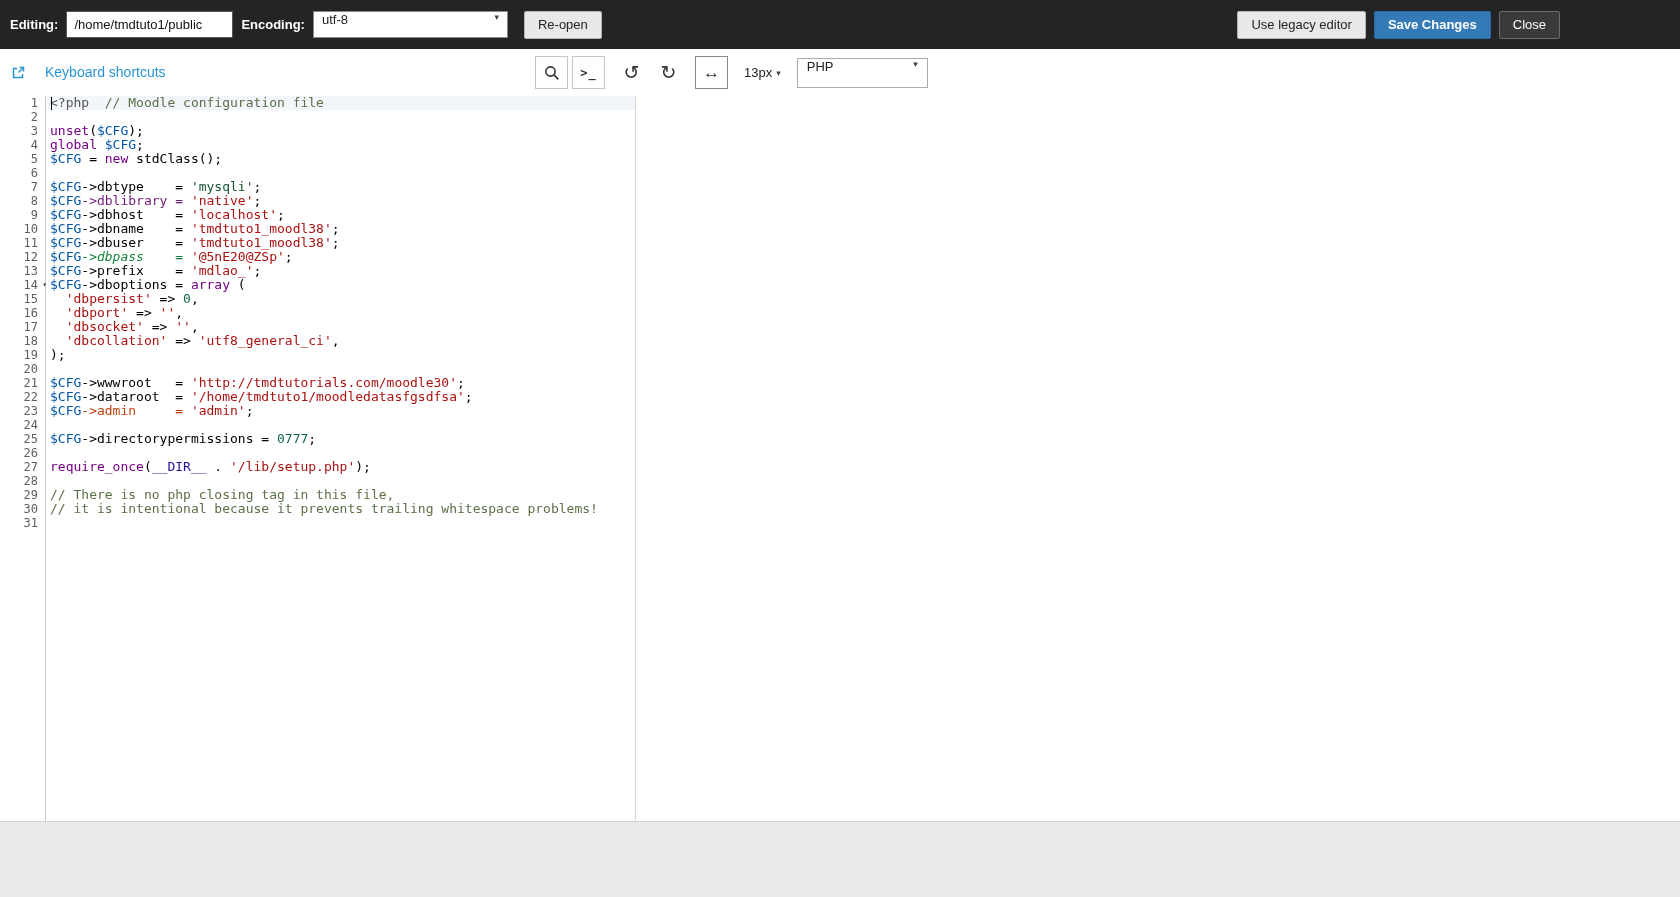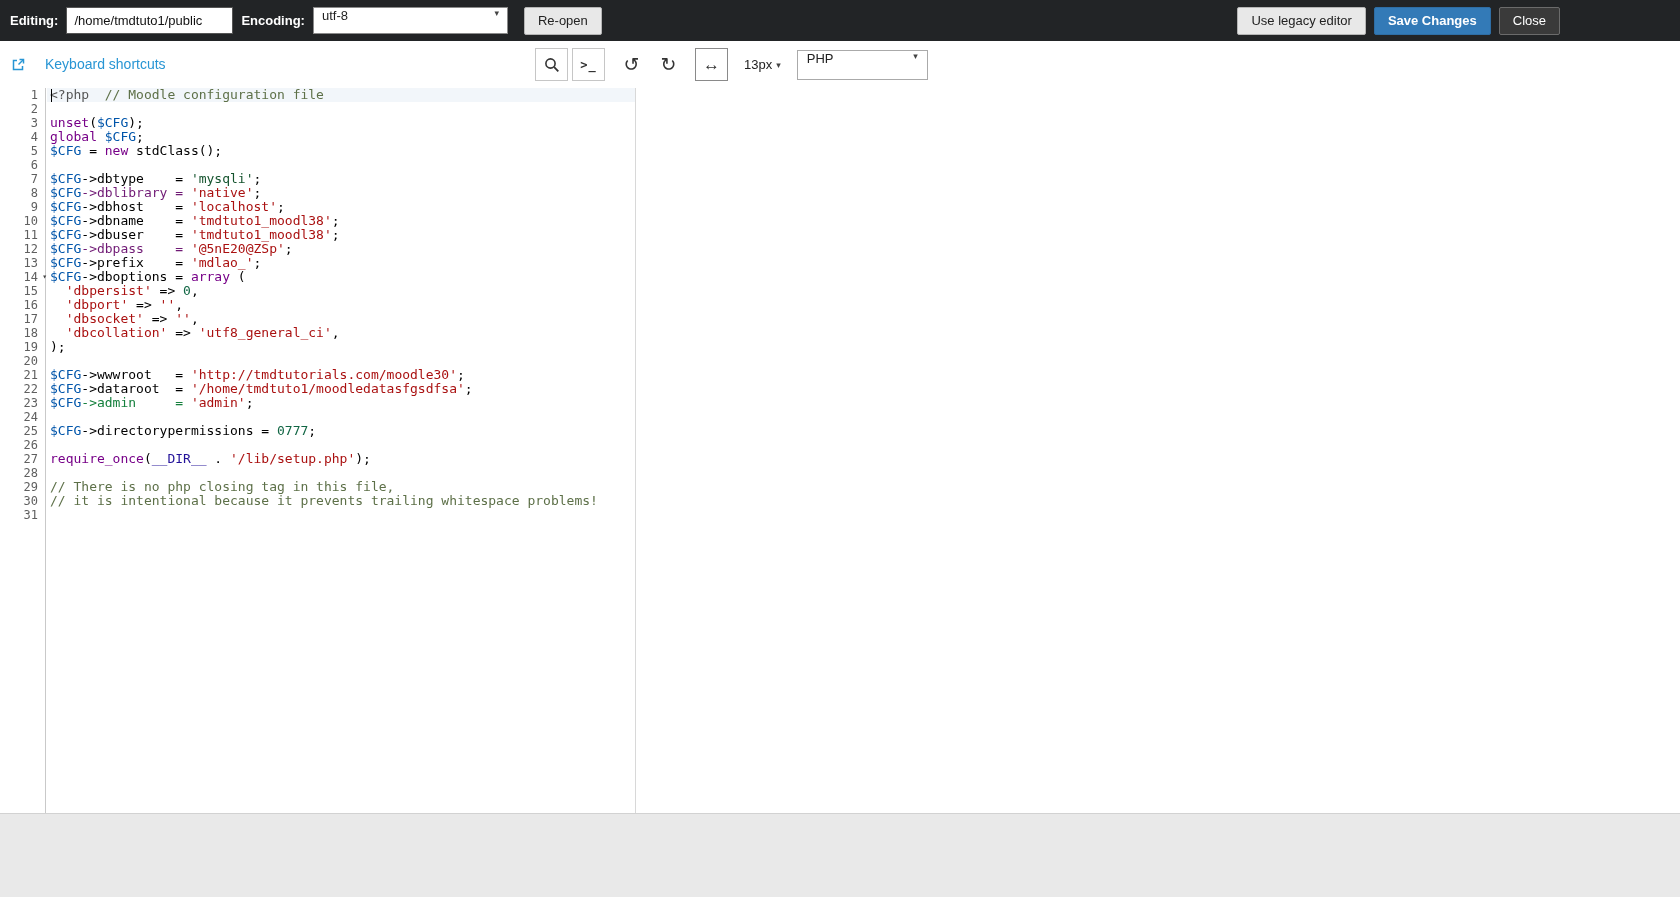--- a/index.html
+++ b/index.html
@@ -1,20 +1,20 @@
 <!DOCTYPE html>
 <html><head>
 <meta charset="utf-8">
 <style>
   * { box-sizing: border-box; margin: 0; padding: 0; }
   html,body { width: 1680px; height: 897px; overflow: hidden; background: #fff;
     font-family: "Liberation Sans", sans-serif; }
 
   
-  .topbar { height: 41px; background: #222426; display: flex; align-items: center;
+  .topbar { height: 49px; background: #222426; display: flex; align-items: center;
     padding: 0 120px 0 10px; gap: 8px; color: #fff; }
   .tb-label { font-weight: bold; font-size: 13px; white-space: nowrap; }
   .path-input { width: 167px; height: 27px; border: 1px solid #555; padding: 0 7px;
     font-size: 13px; font-family: "Liberation Sans", sans-serif; background: #fff; color: #111; }
   .selectbox { background: #fff; color: #222; height: 27px; display: flex; 
     font-size: 13px; border: 1px solid #8a8a8a; }
   .encoding-select { width: 195px; padding: 0 8px; justify-content: space-between; }
   .sel-arrow { font-size: 9px; color: #444; margin-left: 6px; }
   .btn { height: 28px; padding: 0 13px; font-size: 13px; border: 1px solid transparent;
     border-radius: 2px; cursor: pointer; font-family: "Liberation Sans", sans-serif; white-space: nowrap; }
@@ -166,21 +166,21 @@
       <div class="line">
         <div class="lnum">10</div>
         <pre class="code"><span style="color: rgb(0, 85, 170);">$CFG</span><span style="color: rgb(0, 0, 0);">-&gt;dbname    = </span><span style="color: rgb(170, 17, 17);">'tmdtuto1_moodl38'</span><span style="color: rgb(0, 0, 0);">;</span></pre>
       </div>
       <div class="line">
         <div class="lnum">11</div>
         <pre class="code"><span style="color: rgb(0, 85, 170);">$CFG</span><span style="color: rgb(0, 0, 0);">-&gt;dbuser    = </span><span style="color: rgb(170, 17, 17);">'tmdtuto1_moodl38'</span><span style="color: rgb(0, 0, 0);">;</span></pre>
       </div>
       <div class="line">
         <div class="lnum">12</div>
-        <pre class="code"><span style="color: rgb(0, 85, 170);">$CFG</span><span style="color: #701a75;">-&gt;dbpass    = </span><span style="color: rgb(170, 17, 17);">'@5nE20@ZSp'</span><span style="color: rgb(0, 0, 0);">;</span></pre>
+        <pre class="code"><span style="color: rgb(0, 85, 170);">$CFG</span><span style="color: #15803d; font-style: italic;">-&gt;dbpass    = </span><span style="color: rgb(170, 17, 17);">'@5nE20@ZSp'</span><span style="color: rgb(0, 0, 0);">;</span></pre>
       </div>
       <div class="line">
         <div class="lnum">13</div>
         <pre class="code"><span style="color: rgb(0, 85, 170);">$CFG</span><span style="color: rgb(0, 0, 0);">-&gt;prefix    = </span><span style="color: rgb(170, 17, 17);">'mdlao_'</span><span style="color: rgb(0, 0, 0);">;</span></pre>
       </div>
       <div class="line">
         <div class="lnum">14<span class="fold">▾</span></div>
         <pre class="code"><span style="color: rgb(0, 85, 170);">$CFG</span><span style="color: rgb(0, 0, 0);">-&gt;dboptions = </span><span style="color: rgb(119, 0, 136);">array</span><span style="color: rgb(0, 0, 0);"> (</span></pre>
       </div>
       <div class="line">
@@ -210,21 +210,21 @@
       <div class="line">
         <div class="lnum">21</div>
         <pre class="code"><span style="color: rgb(0, 85, 170);">$CFG</span><span style="color: rgb(0, 0, 0);">-&gt;wwwroot   = </span><span style="color: rgb(170, 17, 17);">'http://tmdtutorials.com/moodle30'</span><span style="color: rgb(0, 0, 0);">;</span></pre>
       </div>
       <div class="line">
         <div class="lnum">22</div>
         <pre class="code"><span style="color: rgb(0, 85, 170);">$CFG</span><span style="color: rgb(0, 0, 0);">-&gt;dataroot  = </span><span style="color: rgb(170, 17, 17);">'/home/tmdtuto1/moodledatasfgsdfsa'</span><span style="color: rgb(0, 0, 0);">;</span></pre>
       </div>
       <div class="line">
         <div class="lnum">23</div>
-        <pre class="code"><span style="color: rgb(0, 85, 170);">$CFG</span><span style="color: #15803d;">-&gt;admin     = </span><span style="color: rgb(170, 17, 17);">'admin'</span><span style="color: rgb(0, 0, 0);">;</span></pre>
+        <pre class="code"><span style="color: rgb(0, 85, 170);">$CFG</span><span style="color: #c2410c;">-&gt;admin     = </span><span style="color: rgb(170, 17, 17);">'admin'</span><span style="color: rgb(0, 0, 0);">;</span></pre>
       </div>
       <div class="line">
         <div class="lnum">24</div>
         <pre class="code"></pre>
       </div>
       <div class="line">
         <div class="lnum">25</div>
         <pre class="code"><span style="color: rgb(0, 85, 170);">$CFG</span><span style="color: rgb(0, 0, 0);">-&gt;directorypermissions = </span><span style="color: rgb(17, 102, 68);">0777</span><span style="color: rgb(0, 0, 0);">;</span></pre>
       </div>
       <div class="line">

